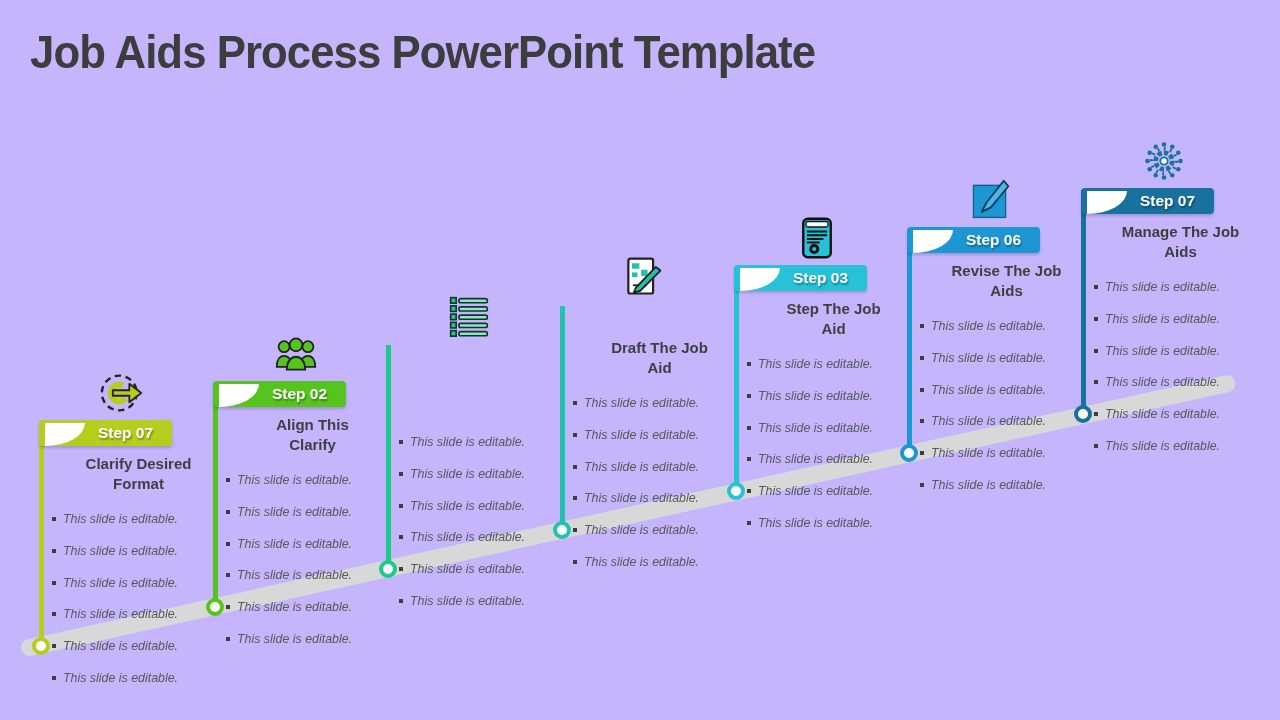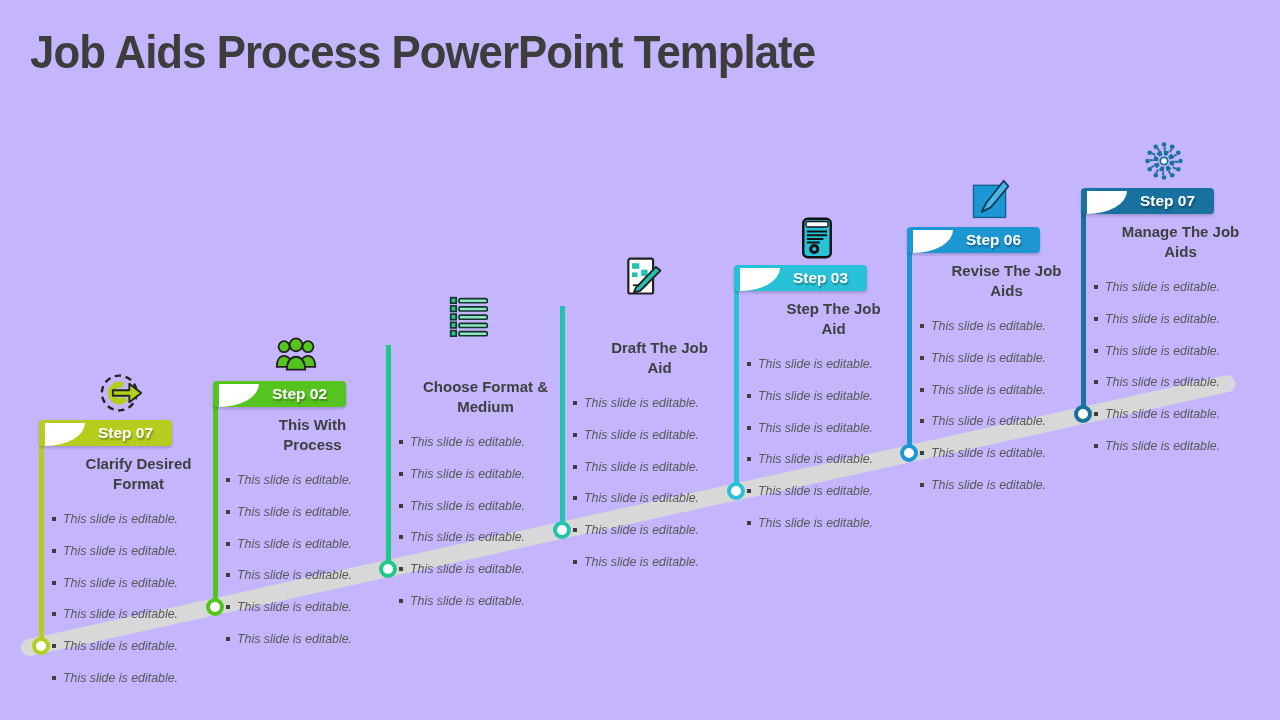--- a/index.html
+++ b/index.html
@@ -98,22 +98,22 @@
         <path d="M14 41c0-9 4.5-14 10-14s10 5 10 14z" fill="#55c41e" stroke="#222" stroke-width="2"></path>
       </svg>
     </div>
     <div class="rail"></div>
     <div class="ring"></div>
     <div class="banner">
       <div class="notch"></div>
       <div class="banner-label">Step 02</div>
     </div>
     <div class="title">
-      <span>This With</span>
-      <span>Process</span>
+      <span>Align This</span>
+      <span>Clarify</span>
     </div>
     <ul class="bullets">
         <li>This slide is editable.</li>
         <li>This slide is editable.</li>
         <li>This slide is editable.</li>
         <li>This slide is editable.</li>
         <li>This slide is editable.</li>
         <li>This slide is editable.</li>
       </ul>
   </div>
@@ -130,24 +130,20 @@
             <rect x="13" y="23" width="31" height="4.5" rx="2" fill="#8ce5c5"></rect>
           <rect x="4" y="31" width="6" height="6" fill="#1fc987"></rect>
             <rect x="13" y="32" width="31" height="4.5" rx="2" fill="#8ce5c5"></rect>
           <rect x="4" y="40" width="6" height="6" fill="#1fc987"></rect>
             <rect x="13" y="41" width="31" height="4.5" rx="2" fill="#8ce5c5"></rect>
         </g>
       </svg>
     </div>
     <div class="rail"></div>
     <div class="ring"></div>
-    <div class="title">
-      <span>Choose Format &amp;</span>
-      <span>Medium</span>
-    </div>
     <ul class="bullets">
         <li>This slide is editable.</li>
         <li>This slide is editable.</li>
         <li>This slide is editable.</li>
         <li>This slide is editable.</li>
         <li>This slide is editable.</li>
         <li>This slide is editable.</li>
       </ul>
   </div>
 

